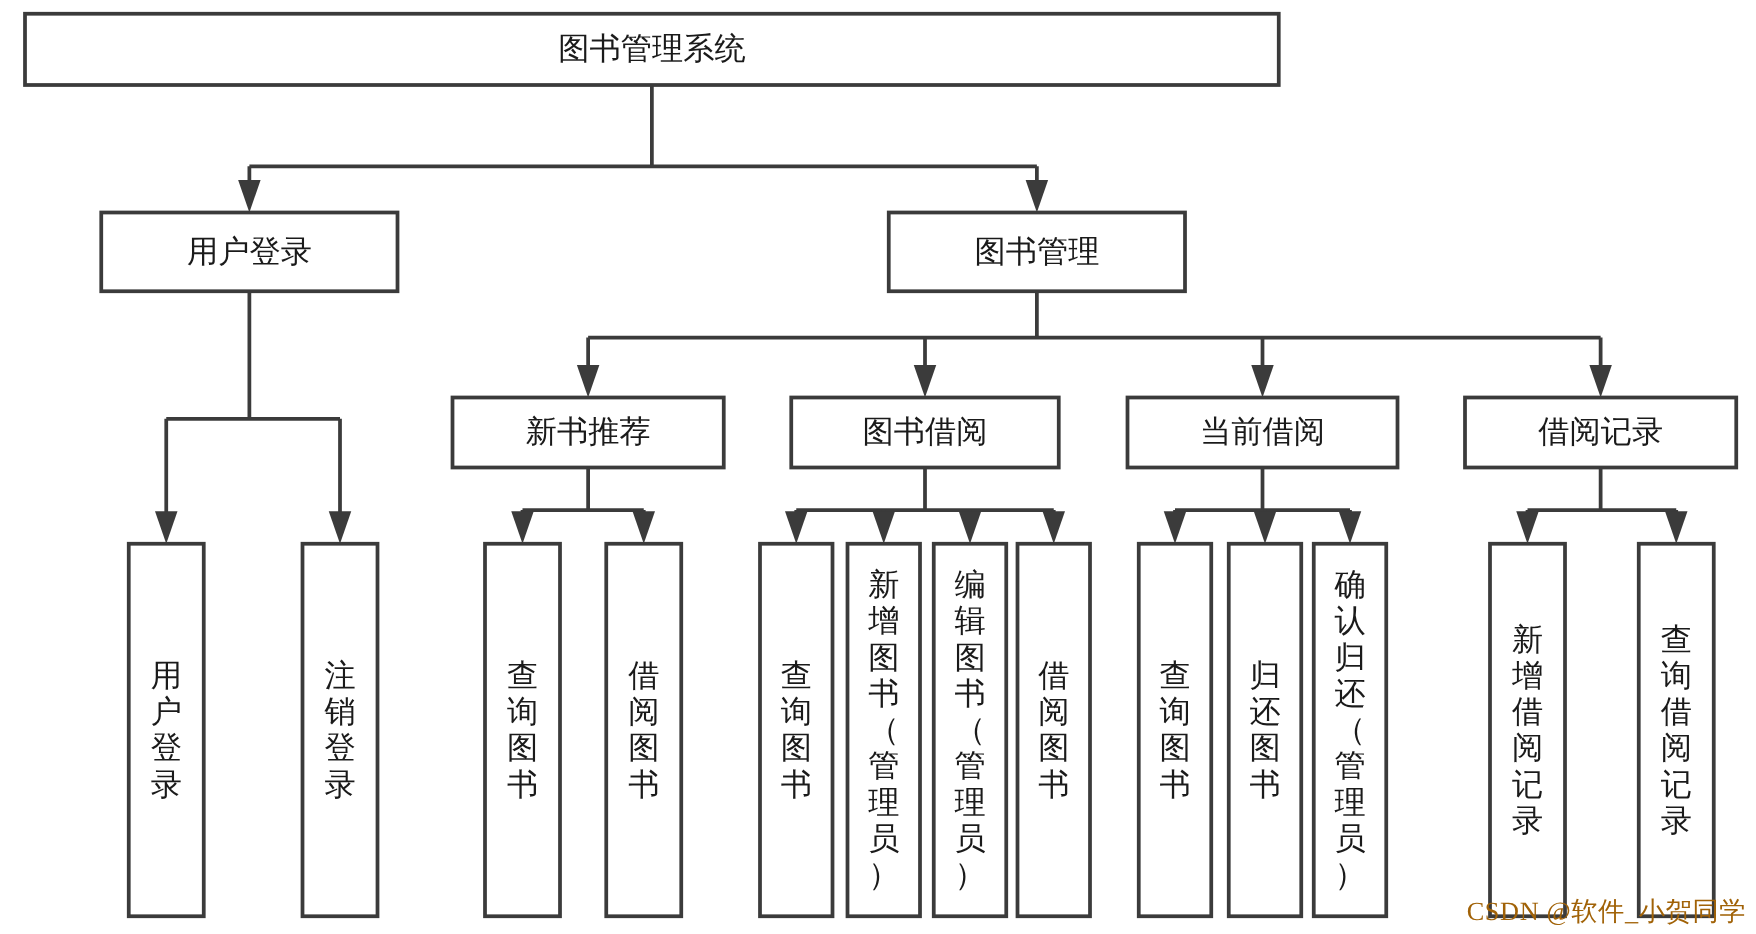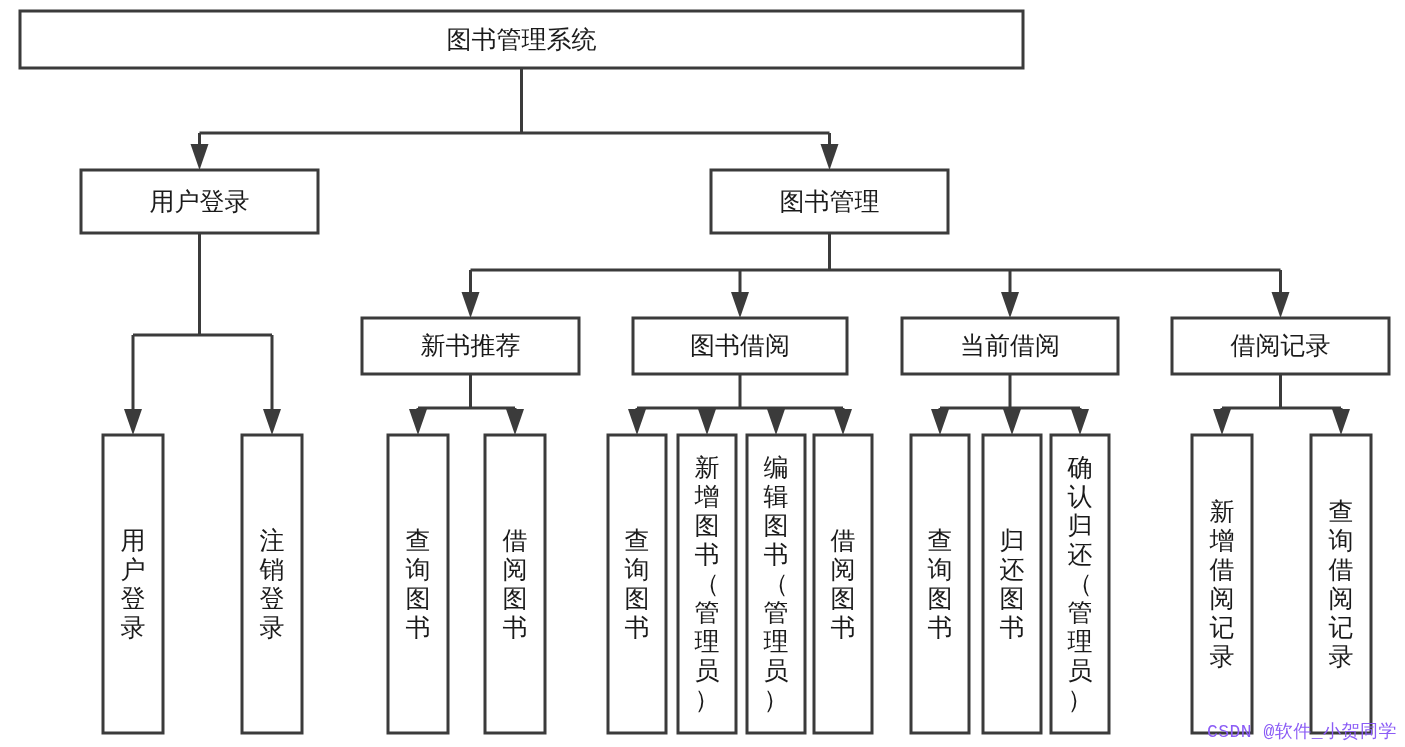--- a/index.html
+++ b/index.html
@@ -51,23 +51,23 @@
   .node-label-vertical {
     fill: #1a1a1a;
     font-family: "DejaVu Sans", "Liberation Sans", sans-serif;
     font-size: 25px;
     text-anchor: middle;
   }
   .watermark {
     position: absolute;
     right: 8px;
     bottom: 4px;
-    font-family: Liberation Mono, monospace;
-    font-size: 18px;
-    color: #8b5cf6;
+    font-family: Liberation Serif, serif;
+    font-size: 21px;
+    color: #a16207;
     white-space: nowrap;
     letter-spacing: 0.5px;
     user-select: none;
   }
 </style>
 </head>
 <body>
 
 <div id="diagram-root">
   <svg class="chart-svg" viewBox="0 0 1405 747" xmlns="http://www.w3.org/2000/svg">

